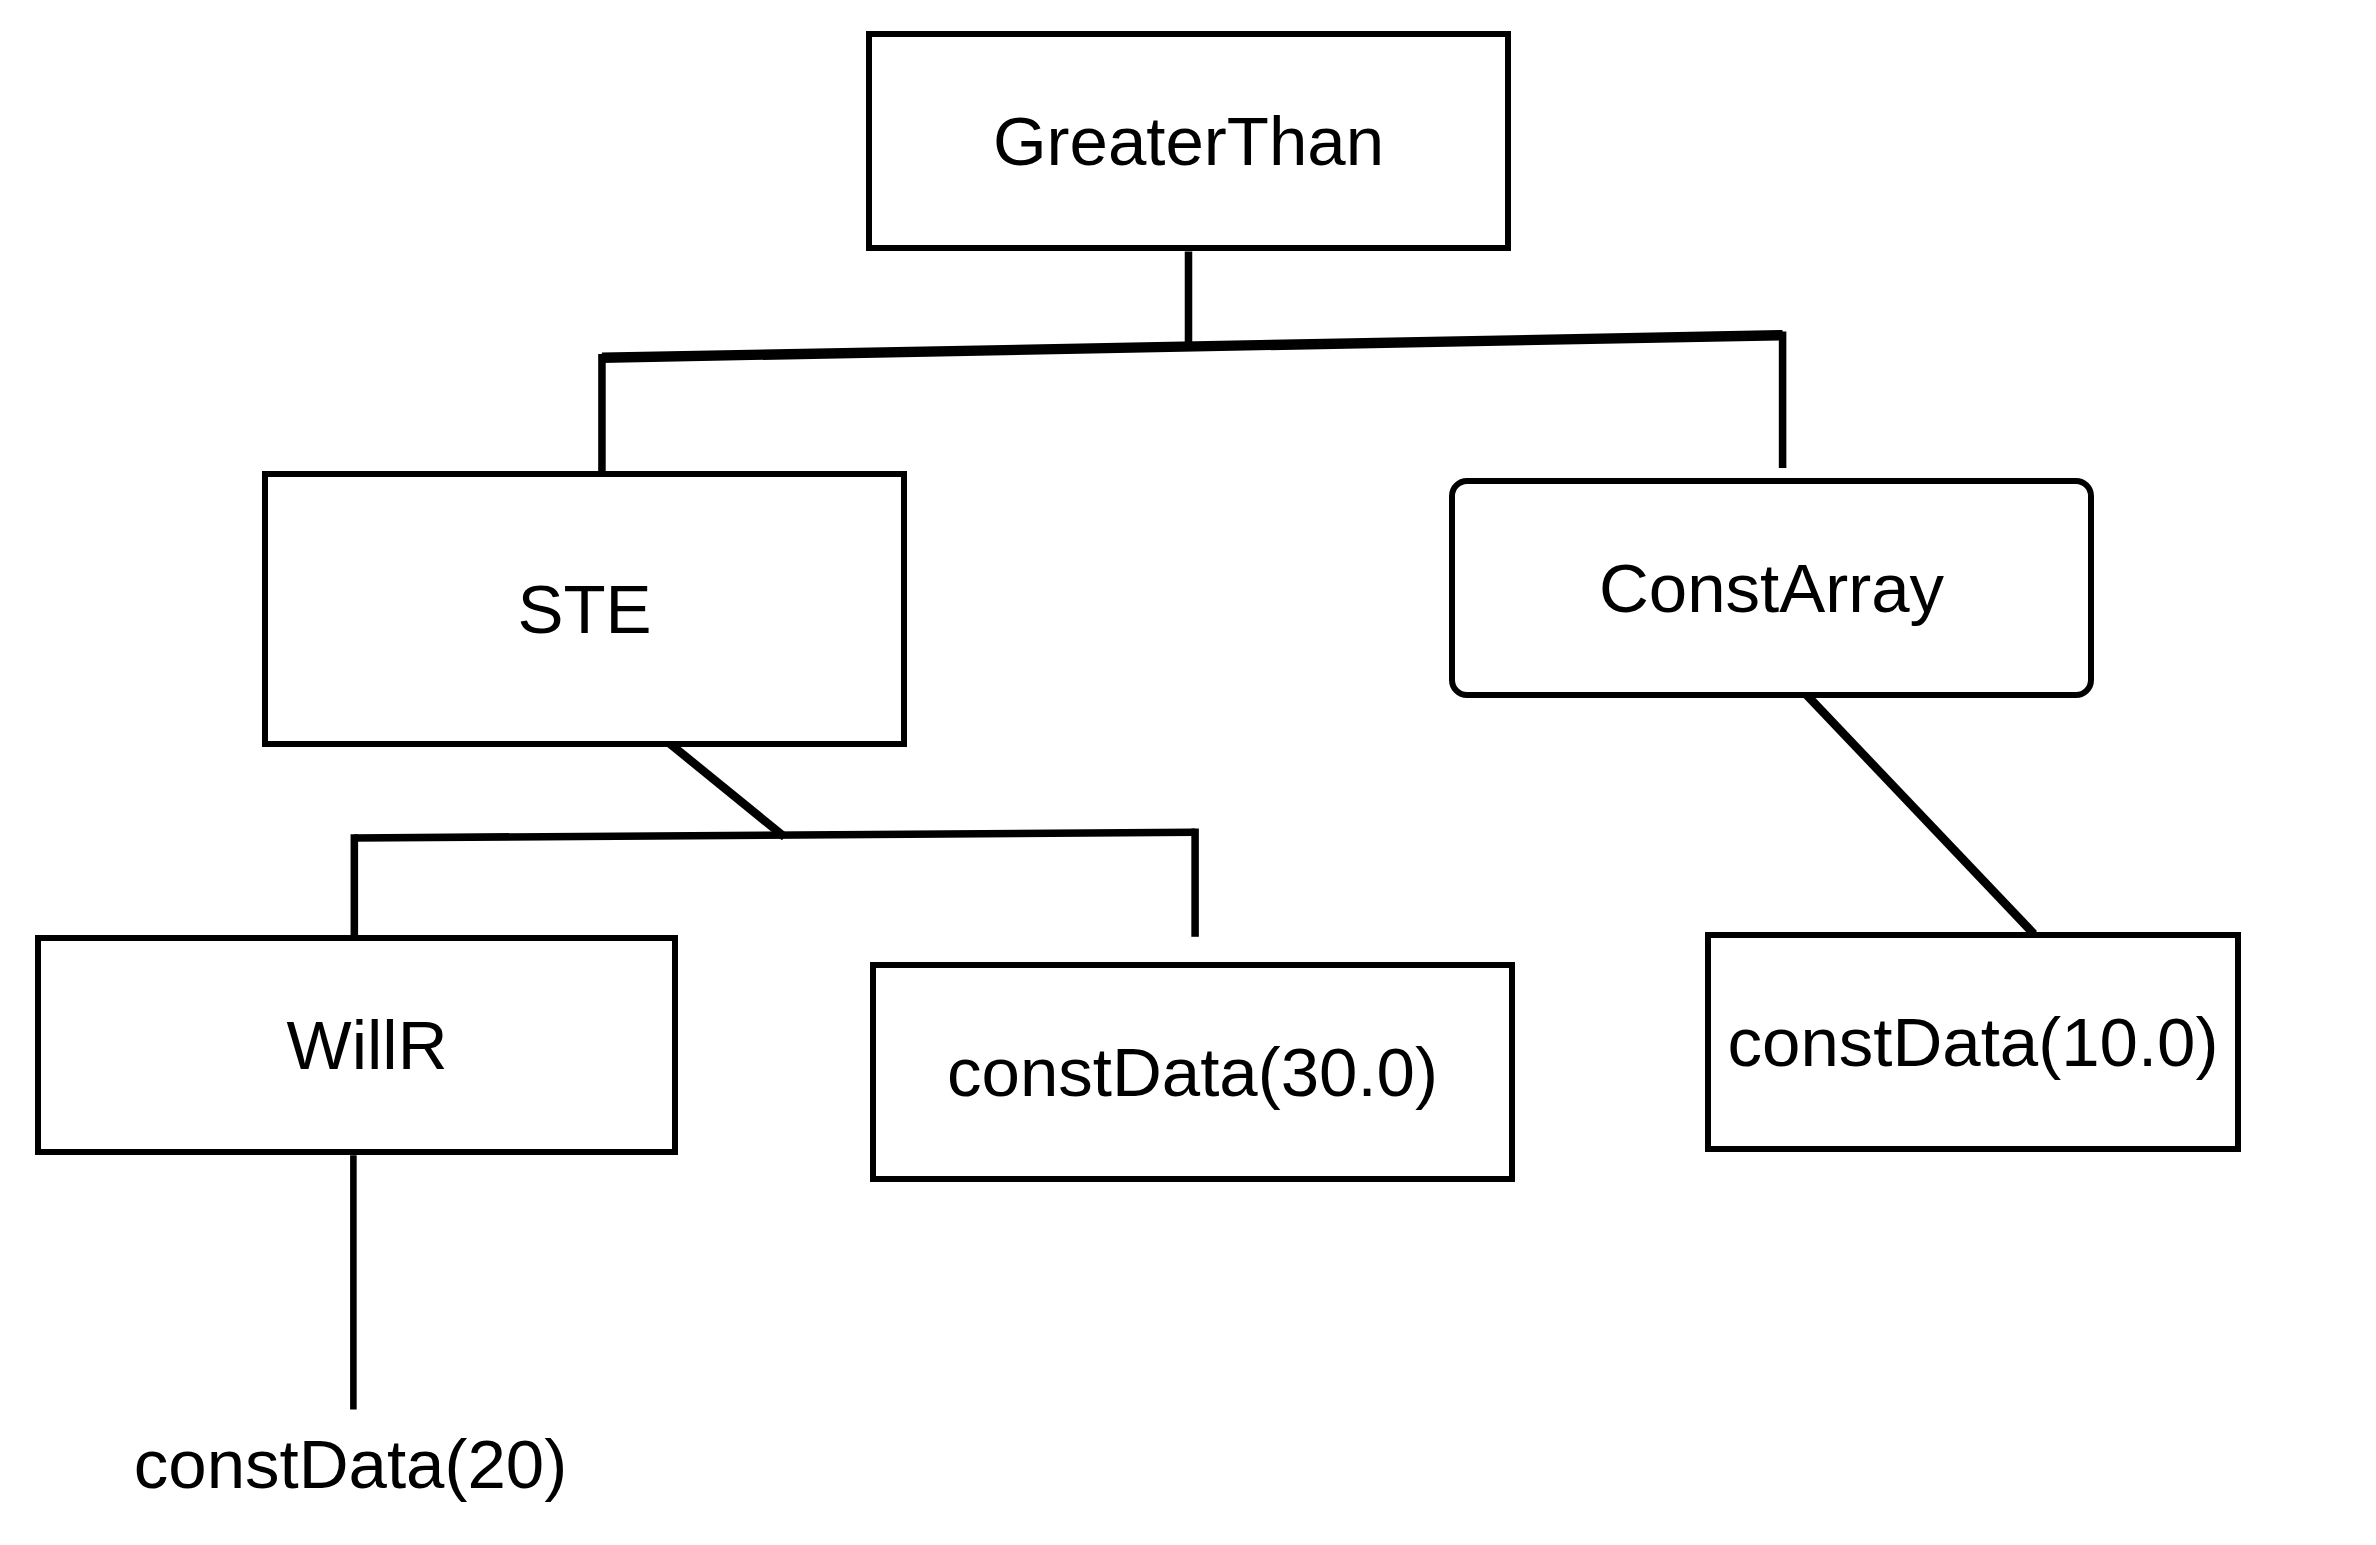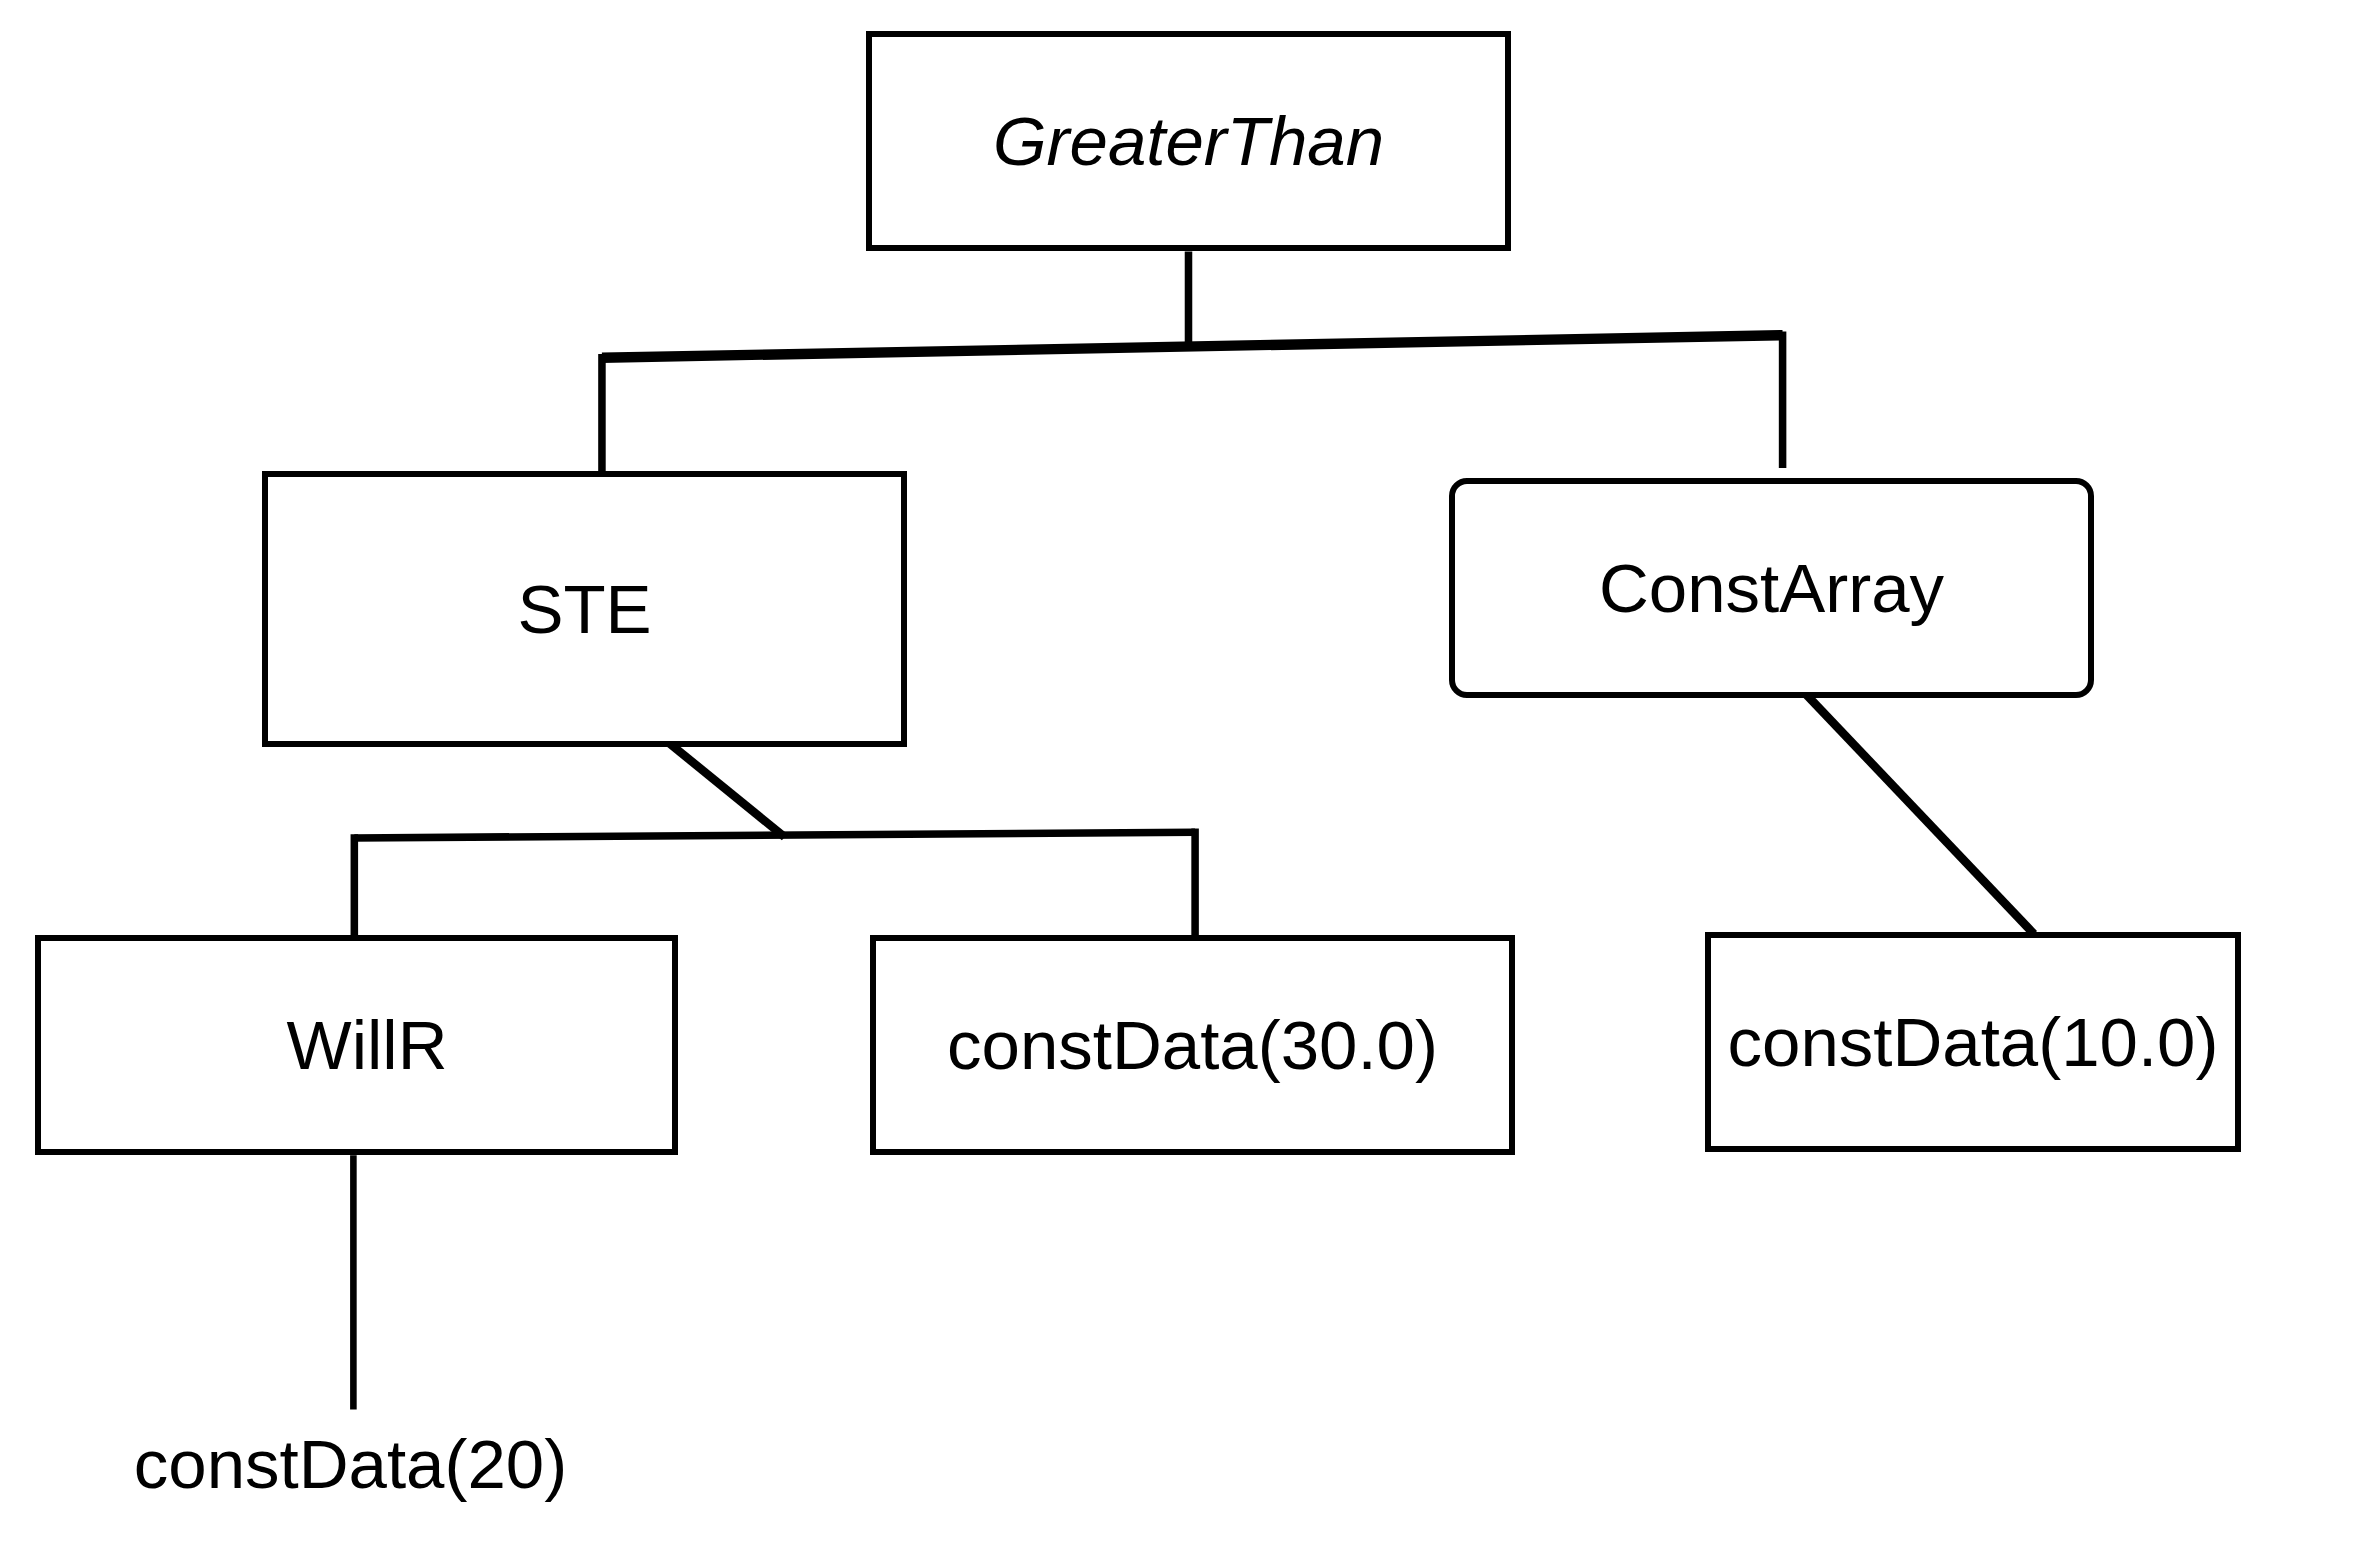--- a/index.html
+++ b/index.html
@@ -39,25 +39,25 @@
     white-space: nowrap;
     letter-spacing: 0px;
   }
   .node-text-only {
     position: absolute;
     display: flex;
     align-items: center;
     justify-content: center;
   }
   
-  #box-greaterthan { left: 866px;  top: 31px;  width: 645px; height: 220px; font-style: italic; }
+  #box-greaterthan { left: 866px;  top: 31px;  width: 645px; height: 220px; }
   #box-ste         { left: 262px;  top: 471px; width: 645px; height: 276px; }
   #box-constarray  { left: 1449px; top: 478px; width: 645px; height: 220px; border-radius: 18px; }
   #box-willr       { left: 35px;   top: 935px; width: 643px; height: 220px; padding-left: 21px; }
-  #box-constdata30 { left: 870px;  top: 935px; width: 645px; height: 220px; }
+  #box-constdata30 { left: 870px;  top: 962px; width: 645px; height: 220px; }
   #box-constdata10 { left: 1705px; top: 932px; width: 536px; height: 220px; text-align: right; }
   #text-constdata20 { left: 68px;  top: 1417px; width: 565px; height: 94px; }
 </style>
 </head>
 <body>
 
 <div class="stage">
 
   <svg class="edge-layer" viewBox="0 0 2524 1641" xmlns="http://www.w3.org/2000/svg">
 

